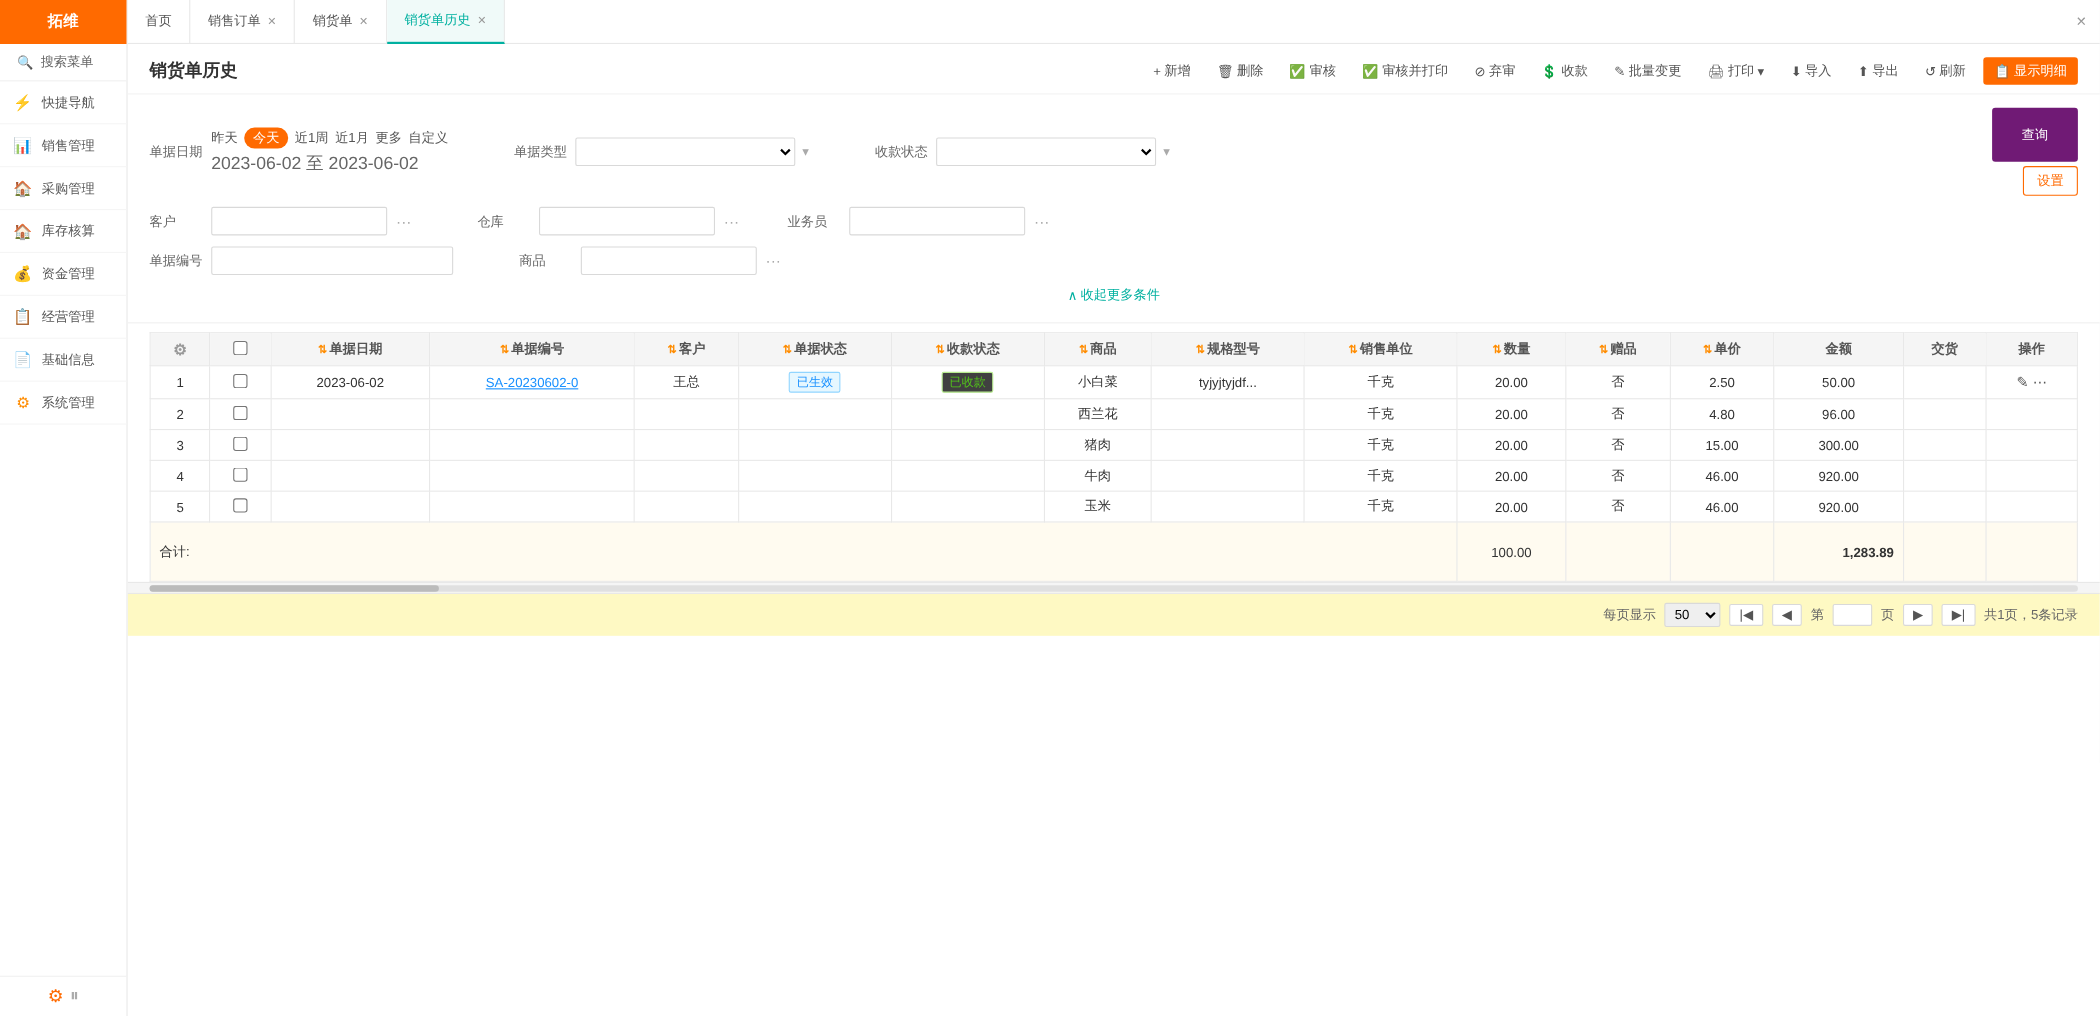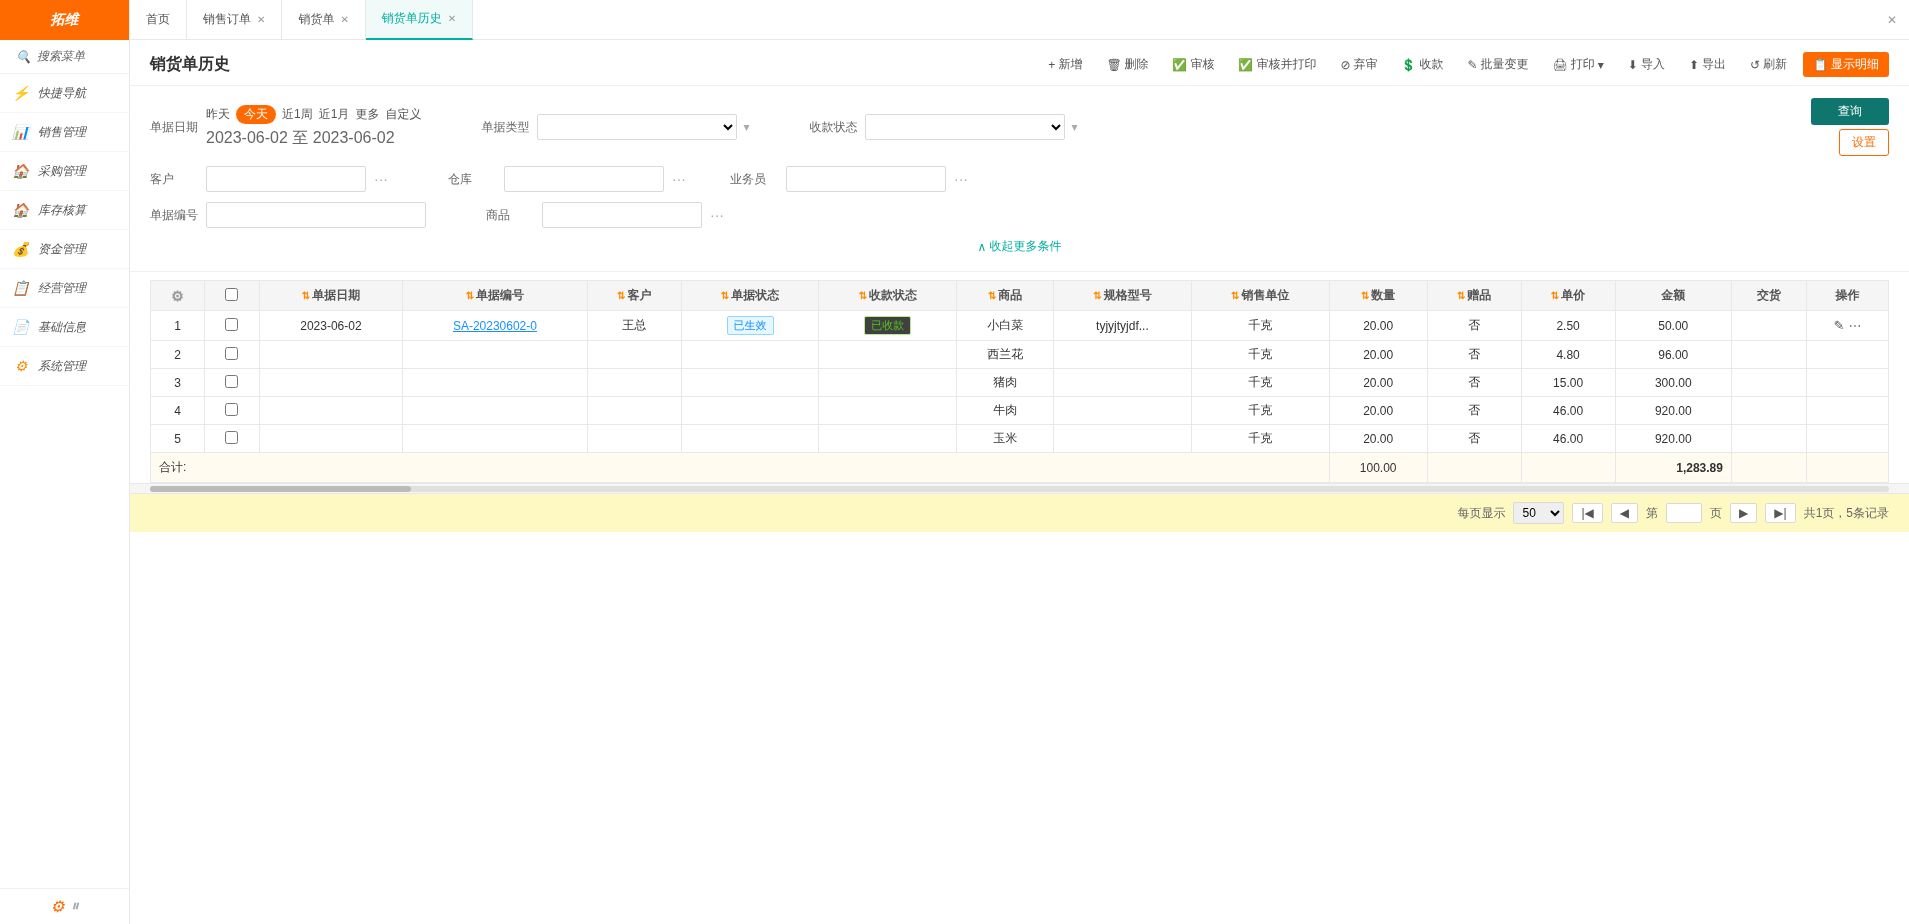--- a/index.html
+++ b/index.html
@@ -1,19 +1,19 @@
 <!DOCTYPE html>
 <html><head>
   <meta charset="utf-8">
   <style>
     * { box-sizing: border-box; margin: 0; padding: 0; }
     body { font-family: 'Microsoft YaHei', Arial, sans-serif; font-size: 12px; color: #333; background: #f5f5f5; display: flex; height: 924px; overflow: hidden; }
 
     
-    .sidebar { width: 130px; background: #fff; border-right: 1px solid #e8e8e8; display: flex; flex-direction: column; flex-shrink: 0; font-style: italic; }
+    .sidebar { width: 116px; background: #fff; border-right: 1px solid #e8e8e8; display: flex; flex-direction: column; flex-shrink: 0; }
     .sidebar-logo { background: #ff6a00; padding: 8px; text-align: center; color: #fff; font-size: 14px; font-weight: bold; height: 40px; display: flex; align-items: center; justify-content: center; }
     .sidebar-search { display: flex; align-items: center; padding: 8px 10px; border-bottom: 1px solid #f0f0f0; cursor: pointer; color: #666; }
     .sidebar-search span { margin-left: 6px; }
     .sidebar-nav-item { display: flex; align-items: center; padding: 10px 12px; cursor: pointer; color: #555; border-bottom: 1px solid #f5f5f5; }
     .sidebar-nav-item .nav-icon { width: 18px; height: 18px; margin-right: 8px; display: inline-flex; align-items: center; justify-content: center; color: #ff8c00; font-size: 14px; }
     .sidebar-nav-item .nav-label { font-size: 12px; }
     .sidebar-bottom { margin-top: auto; border-top: 1px solid #f0f0f0; padding: 8px; display: flex; gap: 6px; justify-content: center; }
 
     
     .main { flex: 1; display: flex; flex-direction: column; overflow: hidden; }
@@ -45,21 +45,21 @@
     .filter-input { border: 1px solid #d9d9d9; border-radius: 2px; padding: 3px 8px; font-size: 12px; width: 160px; height: 26px; }
     .filter-select { border: 1px solid #d9d9d9; border-radius: 2px; padding: 3px 8px; font-size: 12px; width: 200px; height: 26px; background: #fff; }
     .filter-dots { color: #aaa; cursor: pointer; font-size: 14px; margin-left: 2px; }
     .date-shortcuts { display: flex; gap: 6px; align-items: center; margin-bottom: 4px; }
     .date-shortcut { color: #555; cursor: pointer; font-size: 12px; }
     .date-shortcut.active { background: #ff6a00; color: #fff; border-radius: 10px; padding: 1px 8px; }
     .date-range { color: #666; font-size: 16px; }
     .collapse-btn { color: #00b0a0; cursor: pointer; font-size: 12px; display: flex; align-items: center; gap: 3px; margin: 4px auto; width: fit-content; }
 
     
-    .query-btn { background: #0f766e; color: #fff; border: none; border-radius: 3px; padding: 5px 16px; font-size: 12px; cursor: pointer; }
+    .query-btn { background: #701a75; color: #fff; border: none; border-radius: 3px; padding: 16px 16px; font-size: 12px; cursor: pointer; }
     .settings-btn { background: #fff; color: #ff6a00; border: 1px solid #ff6a00; border-radius: 3px; padding: 4px 12px; font-size: 12px; cursor: pointer; margin-left: 28px; }
     .filter-right { display: flex; flex-direction: column; gap: 4px; margin-left: auto; }
 
     
     .table-area { padding: 0 20px; overflow: auto; }
     .data-table { width: 100%; border-collapse: collapse; margin-top: 8px; font-size: 12px; }
     .data-table th { background: #f5f5f5; border: 1px solid #e8e8e8; padding: 6px 8px; text-align: center; color: #555; white-space: nowrap; position: sticky; top: 0; }
     .data-table td { border: 1px solid #e8e8e8; padding: 5px 8px; text-align: center; color: #333; }
     .data-table .sort-icon { color: #ff8c00; margin-right: 2px; font-size: 10px; }
     .status-badge { display: inline-block; padding: 1px 6px; border-radius: 2px; font-size: 11px; }
@@ -405,21 +405,21 @@
               <td>20.00</td>
               <td>否</td>
               <td>46.00</td>
               <td>920.00</td>
               <td></td>
               <td></td>
             </tr>
           </tbody>
         <tfoot>
           <tr>
-            <td colspan="10" style="background:#fffbf0;text-align:left;padding:6px 8px;">
+            <td colspan="10" style="background:#fffbf0;text-align:left;padding:18px 8px;">
               <span>合计:</span>
             </td>
             <td style="background:#fffbf0;text-align:center;">100.00</td>
             <td style="background:#fffbf0;"></td>
             <td style="background:#fffbf0;"></td>
             <td style="background:#fffbf0;text-align:right;font-weight:bold;">1,283.89</td>
             <td style="background:#fffbf0;"></td>
             <td style="background:#fffbf0;"></td>
           </tr>
         </tfoot>

